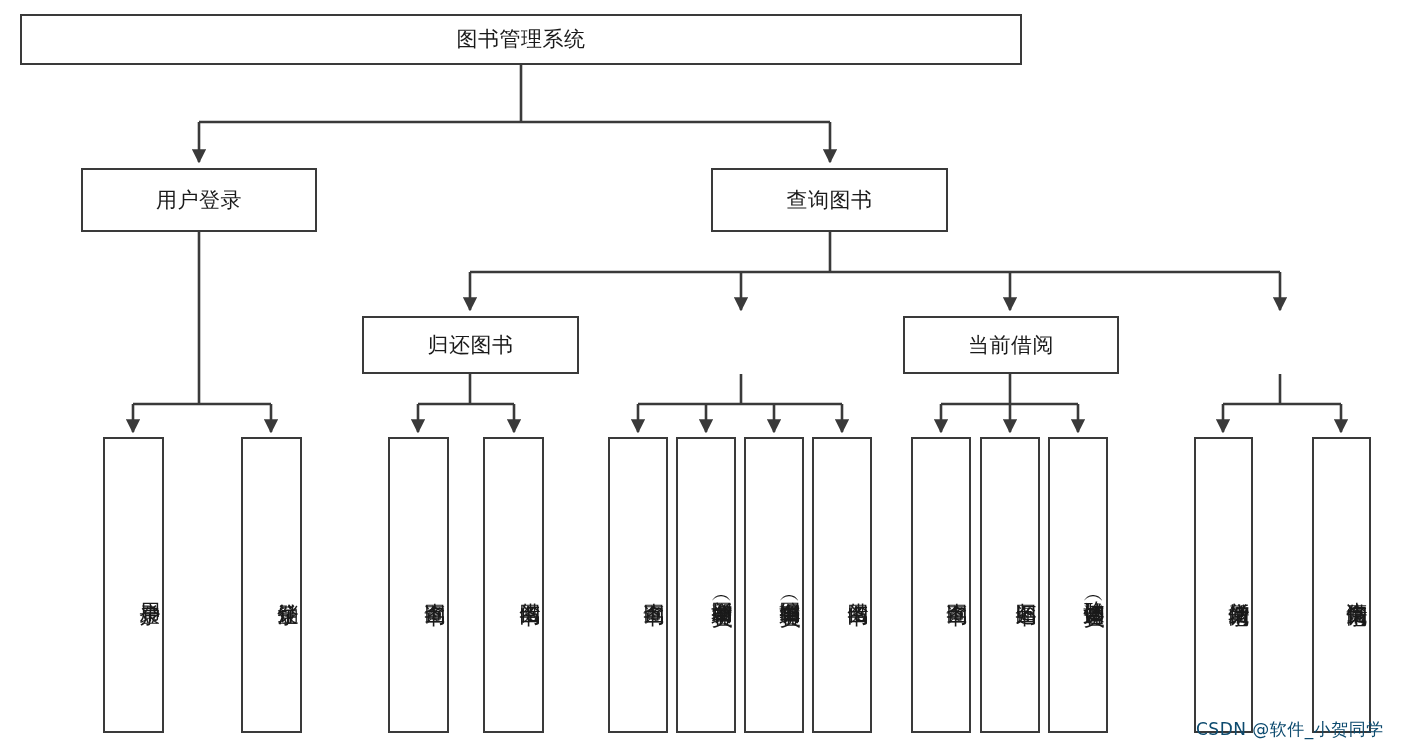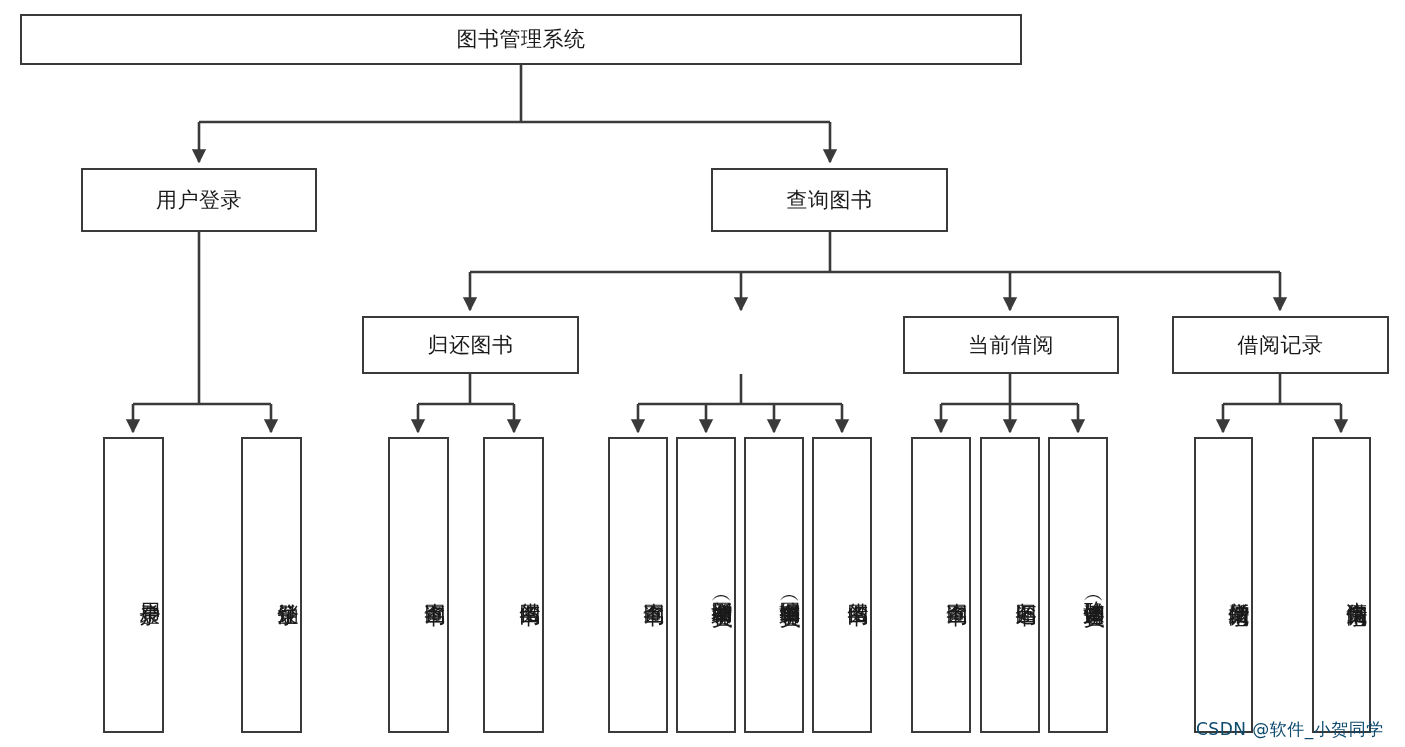--- a/index.html
+++ b/index.html
@@ -133,23 +133,20 @@
   <div class="node horiz" style="left:711px; top:168px; width:237px; height:64px;">
     <span>查询图书</span>
   </div>
 
   <div class="node horiz" style="left:362px; top:316px; width:217px; height:58px;">
     <span>归还图书</span>
   </div>
   <div class="node horiz" style="left:903px; top:316px; width:216px; height:58px;">
     <span>当前借阅</span>
   </div>
-  <div class="node horiz" style="left:1172px; top:316px; width:217px; height:58px;">
-    <span>借阅记录</span>
-  </div>
 
   <div class="node vert" style="left:103px; top:437px; width:61px; height:296px;">
     <span class="vtext">用户登录</span>
   </div>
   <div class="node vert" style="left:241px; top:437px; width:61px; height:296px;">
     <span class="vtext">注销登录</span>
   </div>
 
   <div class="node vert" style="left:388px; top:437px; width:61px; height:296px;">
     <span class="vtext">查询图书</span>

